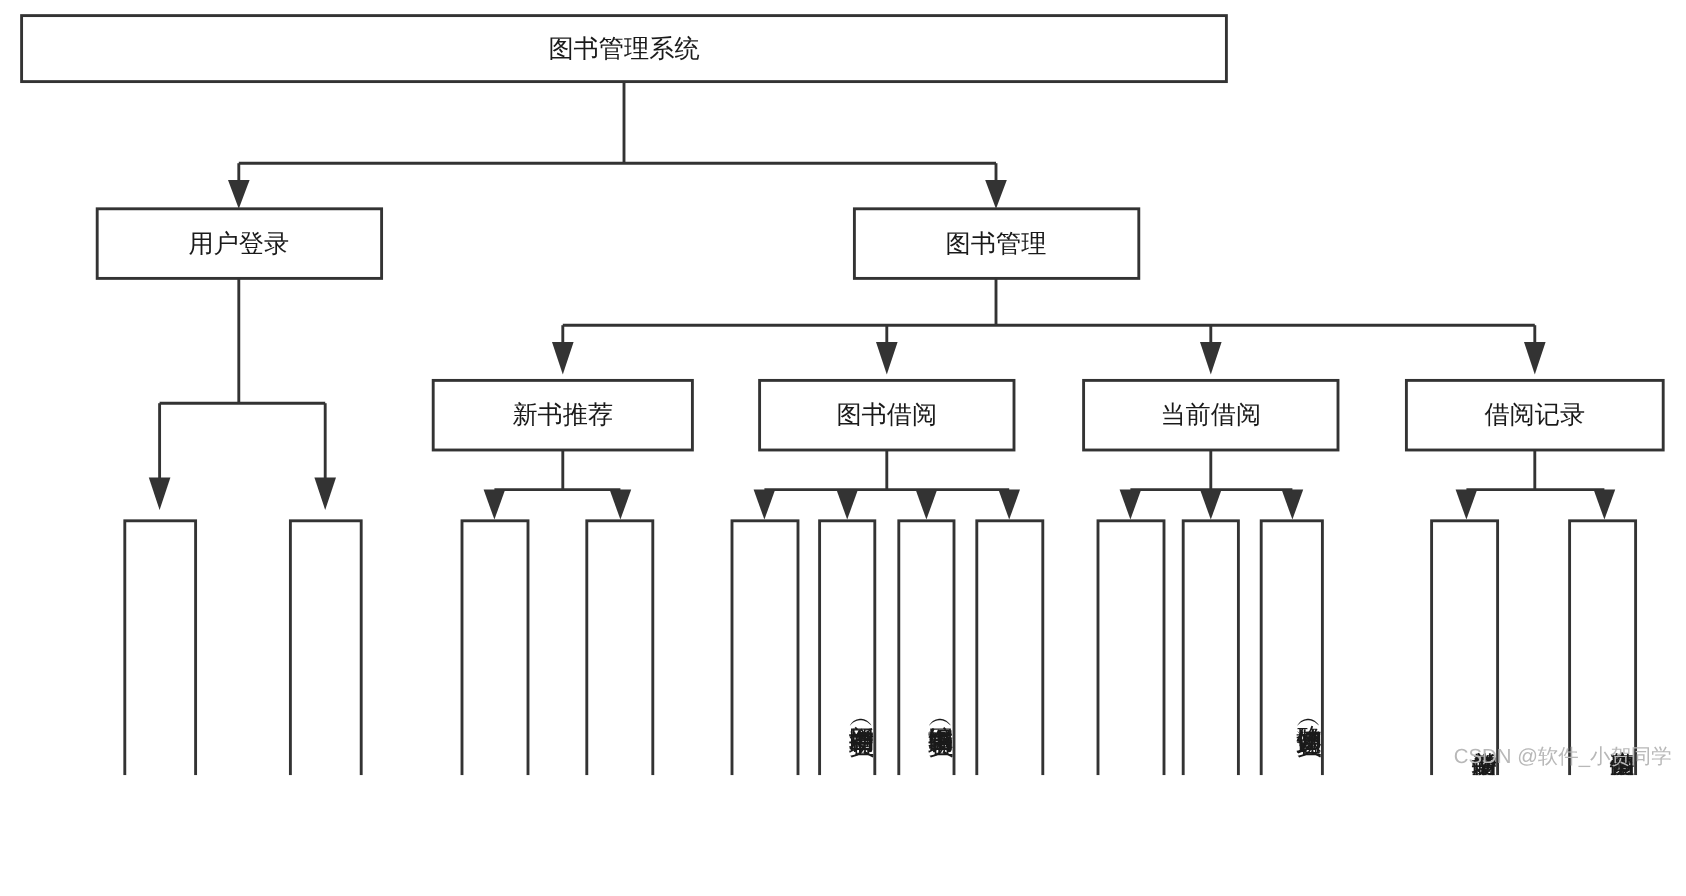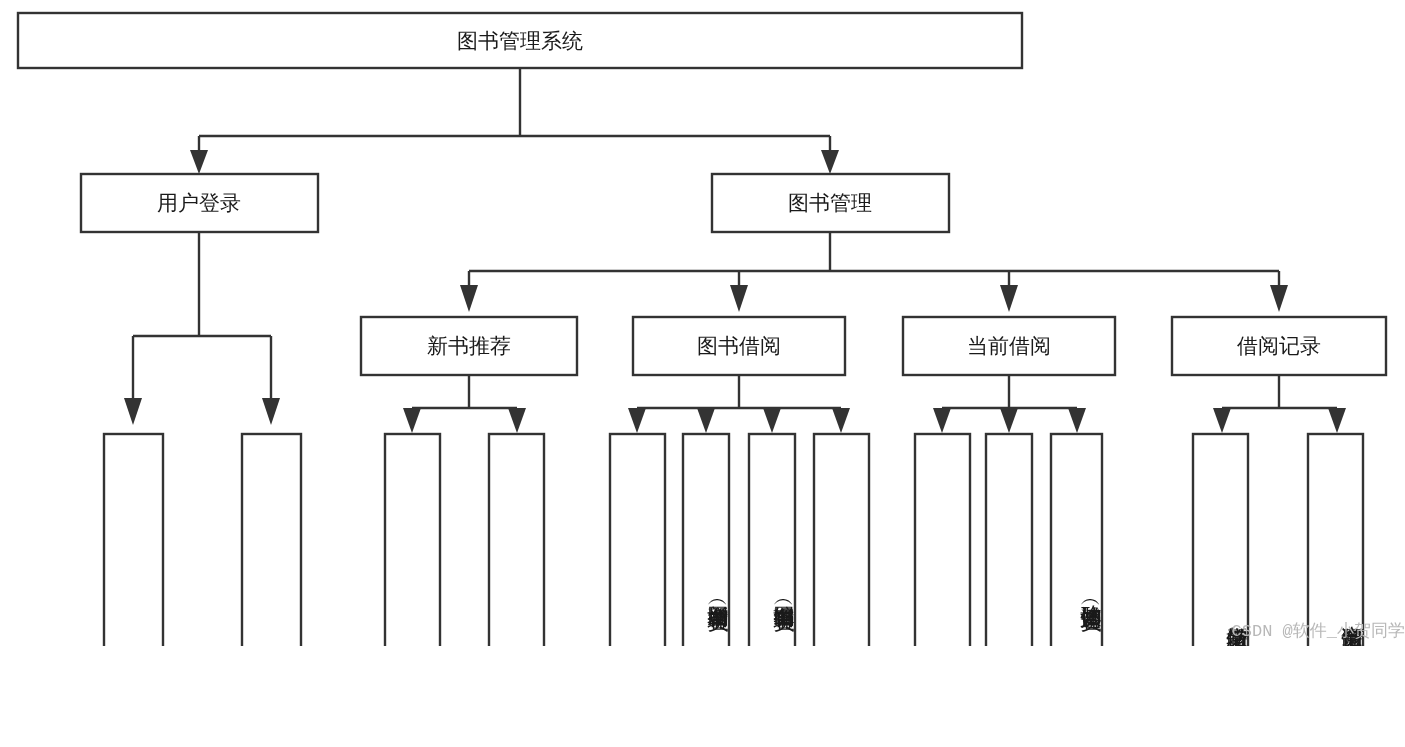--- a/index.html
+++ b/index.html
@@ -57,23 +57,23 @@
     letter-spacing: 1px;
     text-align: center;
     white-space: nowrap;
     pointer-events: none;
     display: flex;
     align-items: flex-start;
     justify-content: center;
   }
   .watermark {
     position: absolute;
-    right: 0;
+    right: 12px;
     bottom: 4px;
-    font-family: Liberation Mono, monospace;
+    font-family: Liberation Sans, sans-serif;
     font-size: 17px;
     color: #b8b8b8;
     white-space: nowrap;
     pointer-events: none;
   }
 </style>
 </head>
 <body>
 
 <div id="diagram-root">

